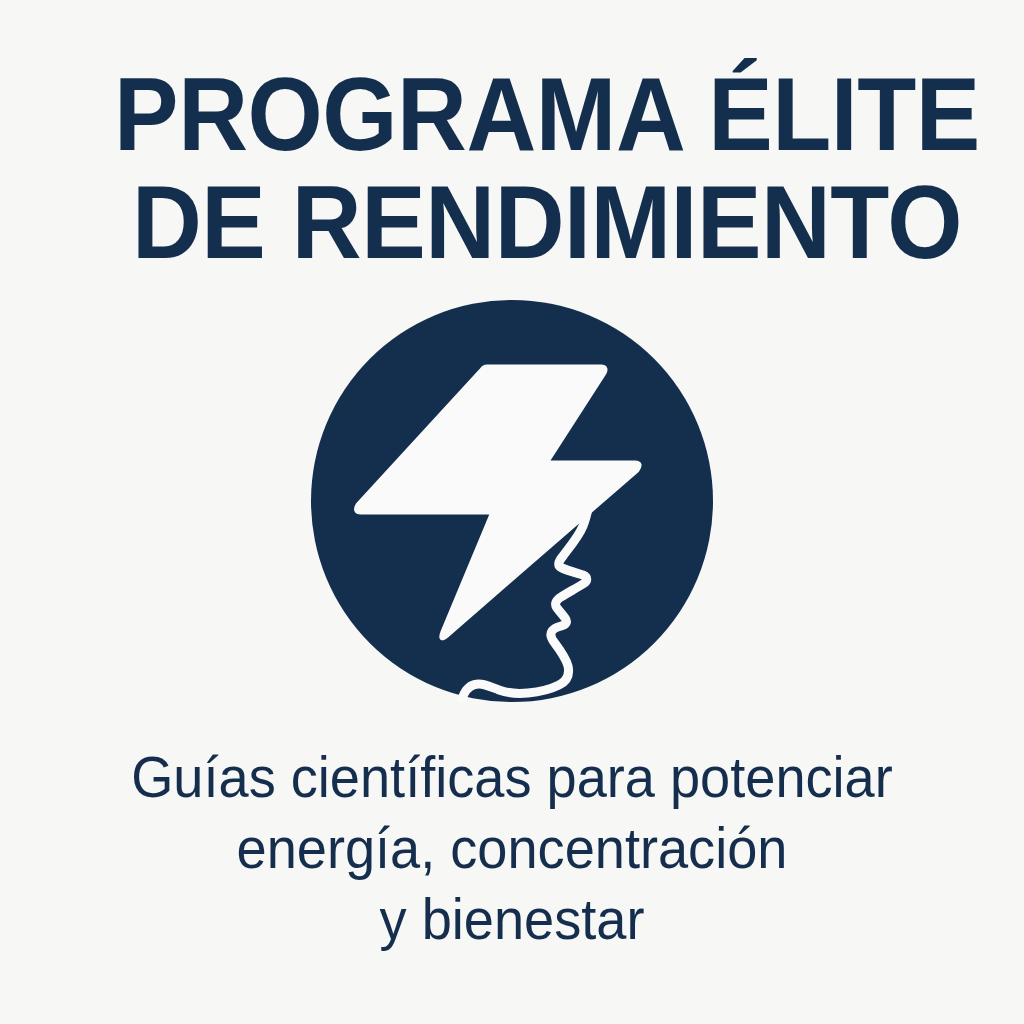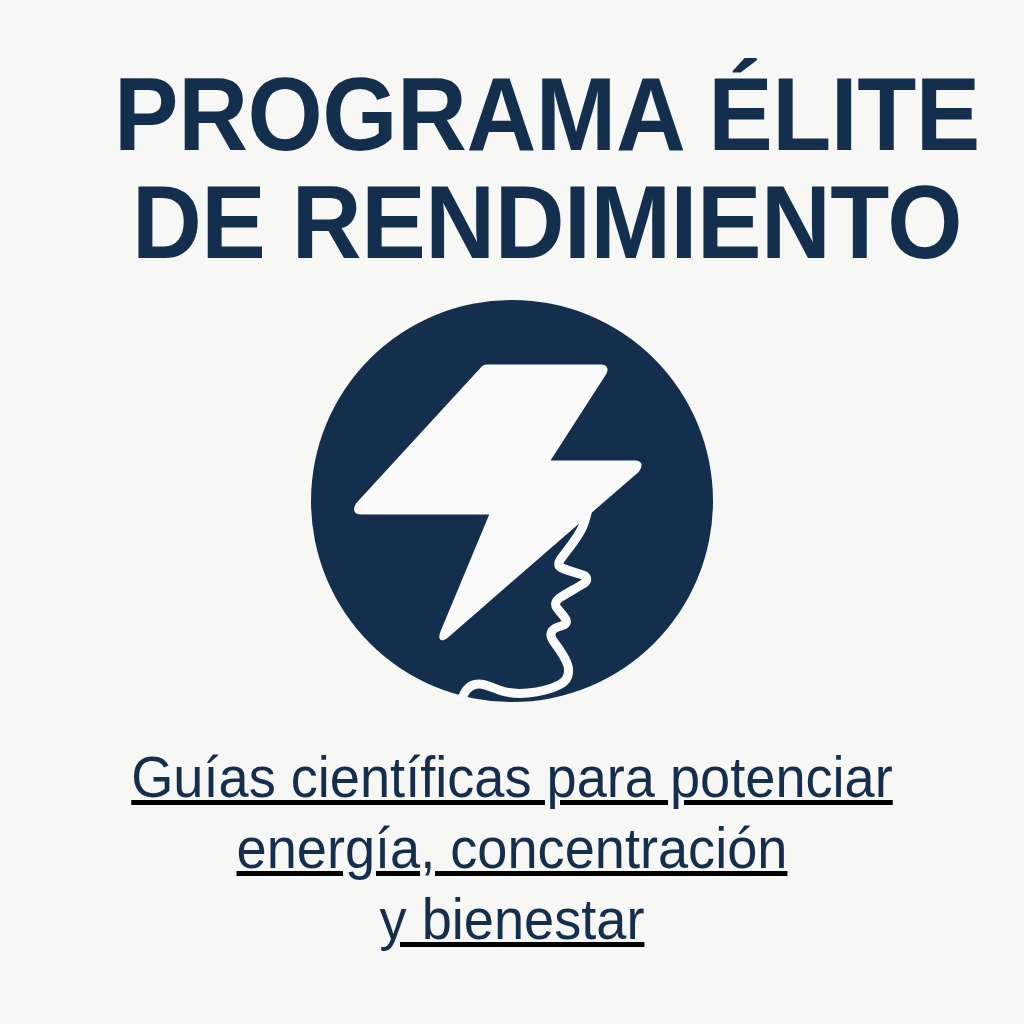--- a/index.html
+++ b/index.html
@@ -64,21 +64,20 @@
     height: 402px;
   }
 
   
   .subtitle-block {
     position: absolute;
     top: 742px;
     left: 0;
     width: 1024px;
     text-align: center;
-    text-decoration: underline;
   }
   .subtitle-line {
     display: block;
     color: #152e4d;
     font-family: "Liberation Sans Narrow", "Liberation Sans", sans-serif;
     font-weight: 400;
     font-size: 57px;
     line-height: 71px;
     letter-spacing: 0px;
     transform: scaleX(0.95);

